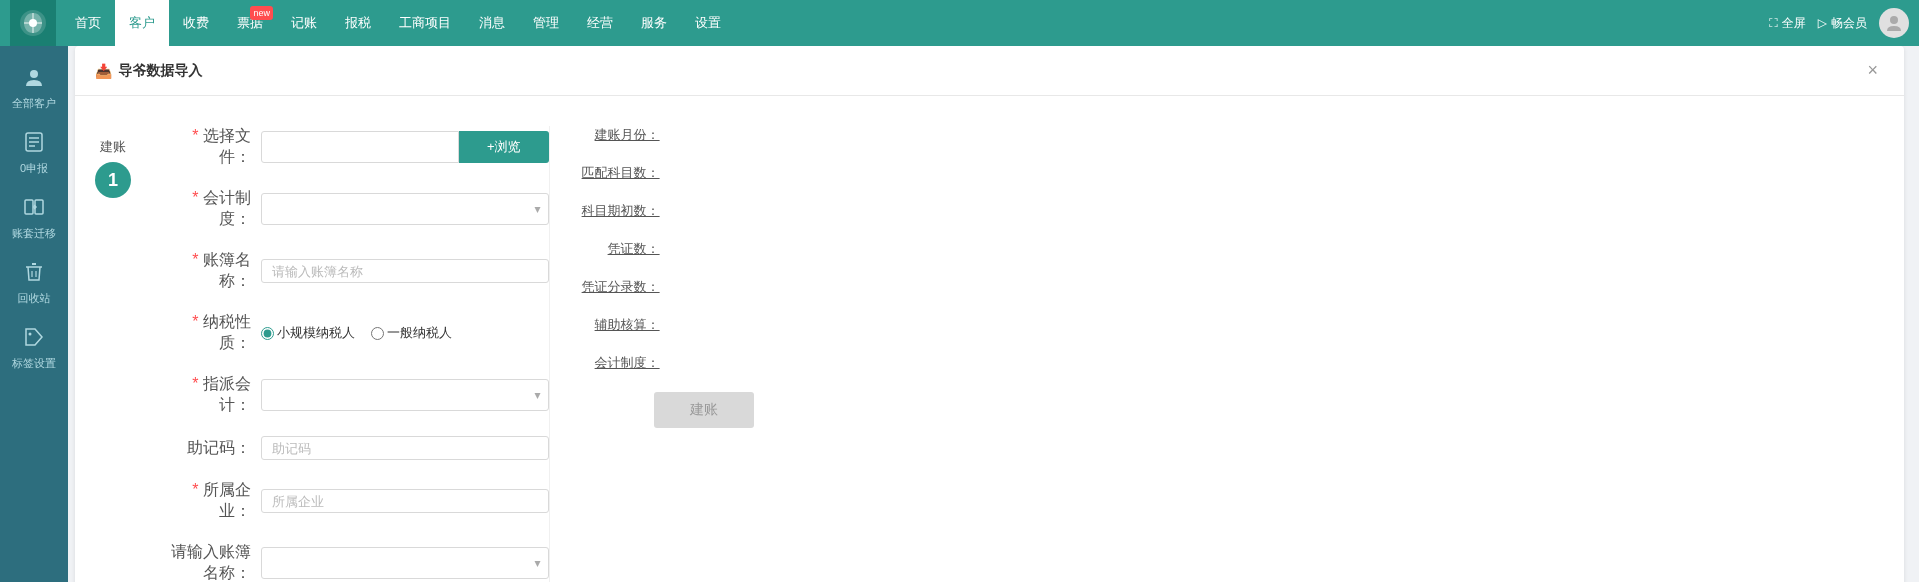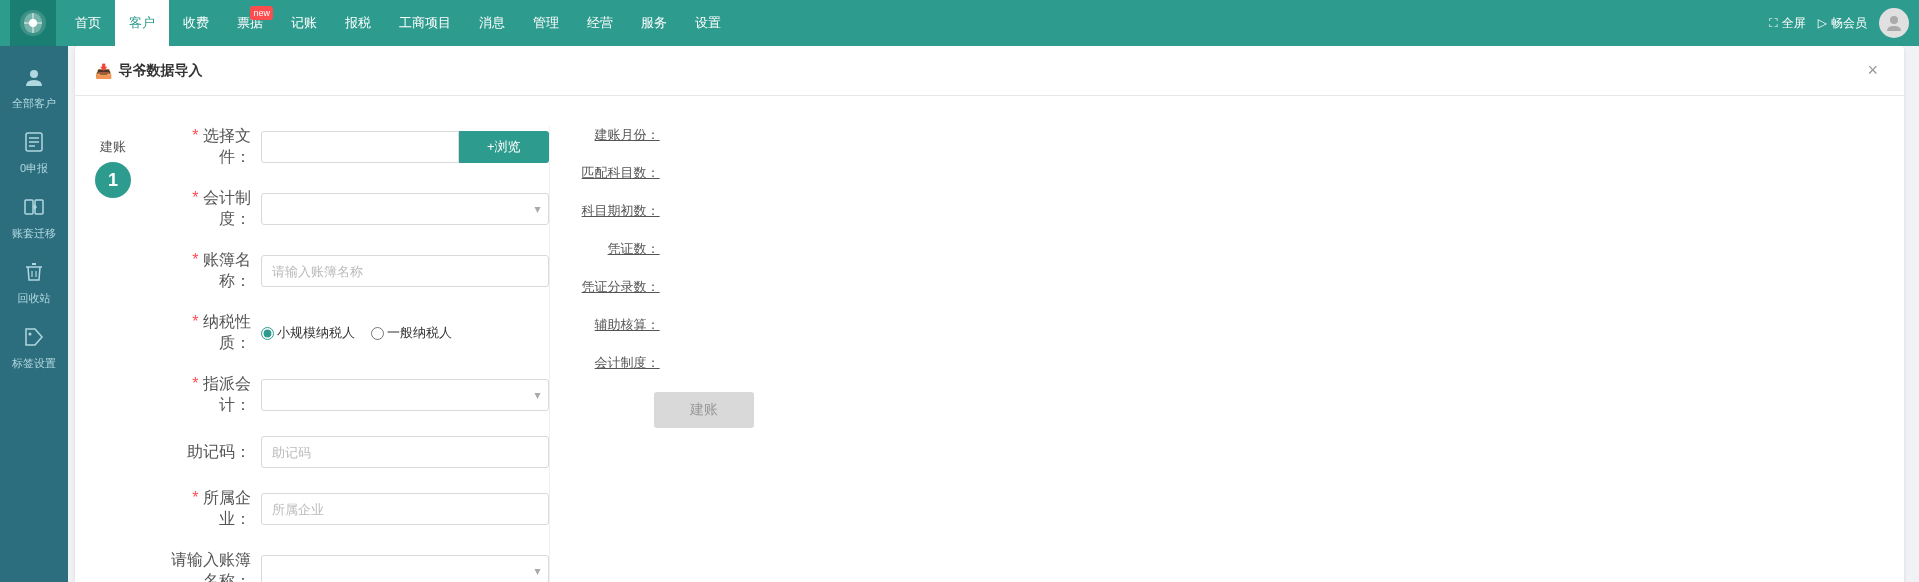--- a/index.html
+++ b/index.html
@@ -94,21 +94,21 @@
     .form-row {
       display: flex; align-items: center; margin-bottom: 20px;
     }
     .form-label {
       width: 90px; text-align: right; padding-right: 10px; color: #555; font-size: 16px; flex-shrink: 0;
     }
     .form-label.required::before {
       content: "* "; color: #ff4d4f;
     }
     .form-input {
-      flex: 1; height: 32px; border: 1px solid #d9d9d9; border-radius: 3px;
+      flex: 1; height: 24px; border: 1px solid #d9d9d9; border-radius: 3px;
       padding: 0 10px; font-size: 13px; outline: none; color: #333;
     }
     .form-input::placeholder { color: #bbb; }
     .form-select-wrap {
       flex: 1; position: relative; height: 32px;
     }
     .form-select {
       width: 100%; height: 32px; border: 1px solid #d9d9d9; border-radius: 3px;
       padding: 0 10px; font-size: 13px; outline: none; appearance: none; background: #fff;
       cursor: pointer;

